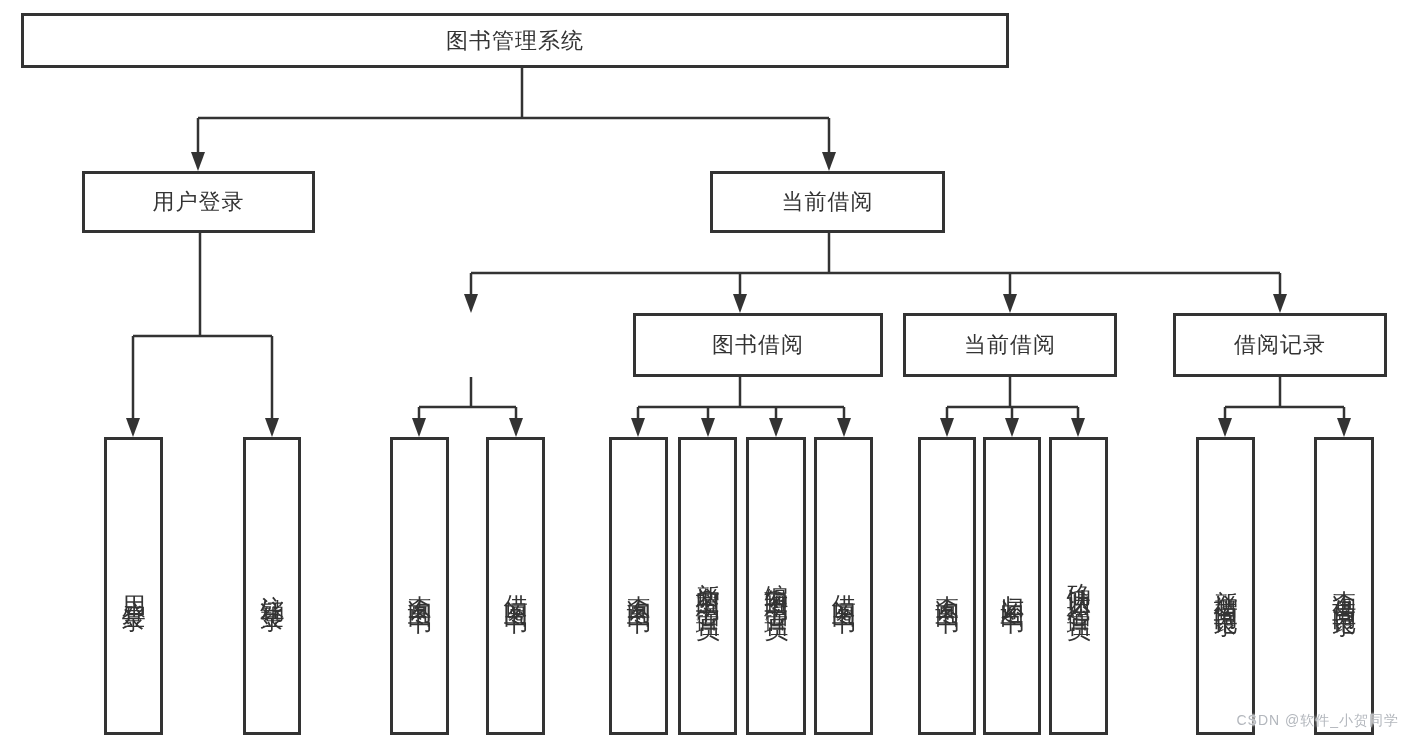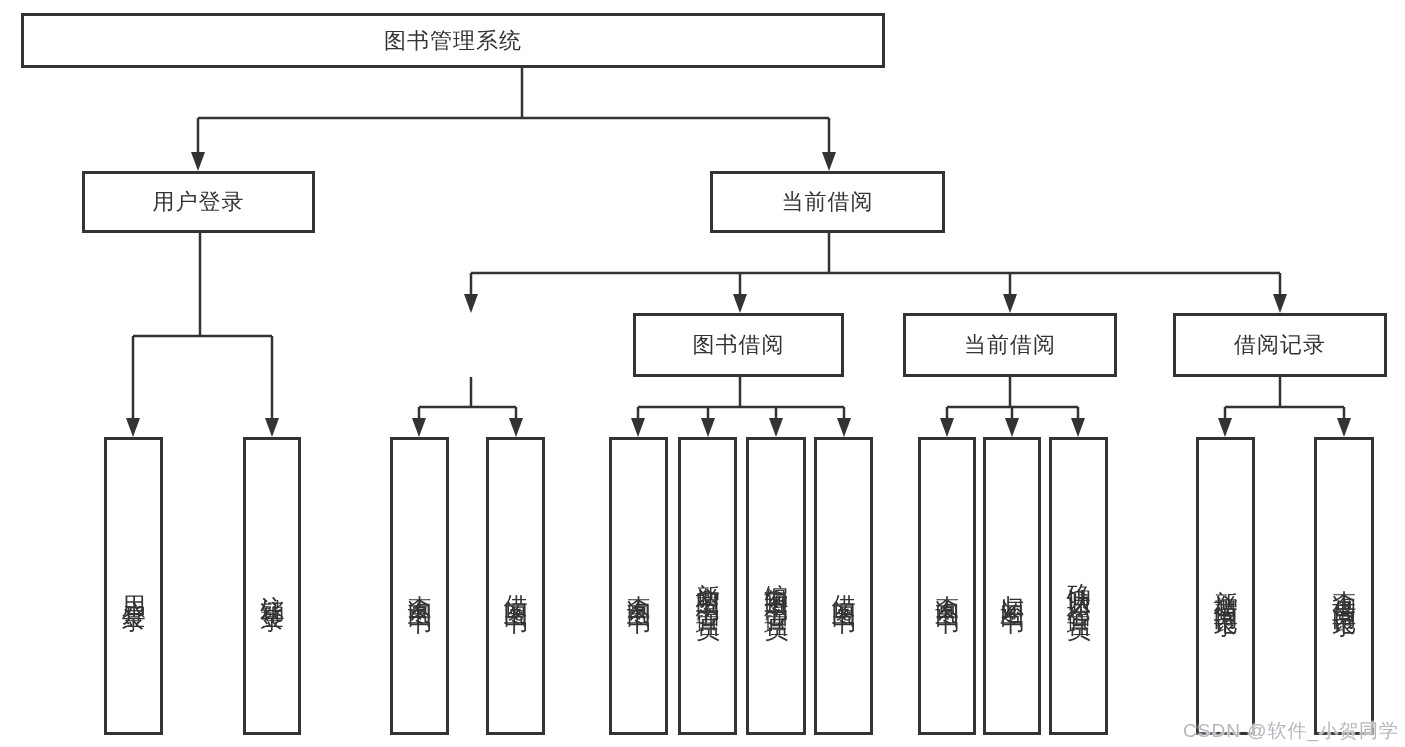--- a/index.html
+++ b/index.html
@@ -32,22 +32,22 @@
   .node.v {
     writing-mode: vertical-rl;
     text-orientation: mixed;
     font-size: 24px;
     letter-spacing: 5px;
     line-height: 1.1;
   }
   #watermark {
     position: absolute;
     right: 6px;
-    bottom: 3px;
-    font-size: 19px;
+    bottom: 17px;
+    font-size: 14px;
     color: #b3b7bd;
     letter-spacing: 1px;
     text-shadow: 0 0 2px #ffffff, 0 0 2px #ffffff, 0 0 3px #ffffff;
     white-space: nowrap;
   }
 </style>
 </head>
 <body>
 
 <div id="canvas">
@@ -100,26 +100,26 @@
       <line x1="1078" y1="407" x2="1078" y2="421" stroke="#333333" stroke-width="2.5"></line>
       <polygon points="1078,437 1071,418 1085,418" fill="#333333"></polygon>
       <line x1="1280" y1="377" x2="1280" y2="407" stroke="#333333" stroke-width="2.5"></line>
       <line x1="1225" y1="407" x2="1344" y2="407" stroke="#333333" stroke-width="2.5"></line>
       <line x1="1225" y1="407" x2="1225" y2="421" stroke="#333333" stroke-width="2.5"></line>
       <polygon points="1225,437 1218,418 1232,418" fill="#333333"></polygon>
       <line x1="1344" y1="407" x2="1344" y2="421" stroke="#333333" stroke-width="2.5"></line>
       <polygon points="1344,437 1337,418 1351,418" fill="#333333"></polygon>
     </svg>
 
-  <div class="node h" style="left:21px; top:13px; width:864px; height:55px;">图书管理系统</div>
+  <div class="node h" style="left:21px; top:13px; width:988px; height:55px;">图书管理系统</div>
 
   <div class="node h" style="left:82px; top:171px; width:233px; height:62px;">用户登录</div>
   <div class="node h" style="left:710px; top:171px; width:235px; height:62px;">当前借阅</div>
 
-  <div class="node h" style="left:633px; top:313px; width:211px; height:64px;">图书借阅</div>
+  <div class="node h" style="left:633px; top:313px; width:250px; height:64px;">图书借阅</div>
   <div class="node h" style="left:903px; top:313px; width:214px; height:64px;">当前借阅</div>
   <div class="node h" style="left:1173px; top:313px; width:214px; height:64px;">借阅记录</div>
 
   <div class="node v" style="left:104px; top:437px; width:59px; height:298px;">用户登录</div>
   <div class="node v" style="left:243px; top:437px; width:58px; height:298px;">注销登录</div>
 
   <div class="node v" style="left:390px; top:437px; width:59px; height:298px;">查询图书</div>
   <div class="node v" style="left:486px; top:437px; width:59px; height:298px;">借阅图书</div>
 
   <div class="node v" style="left:609px; top:437px; width:59px; height:298px;">查询图书</div>

